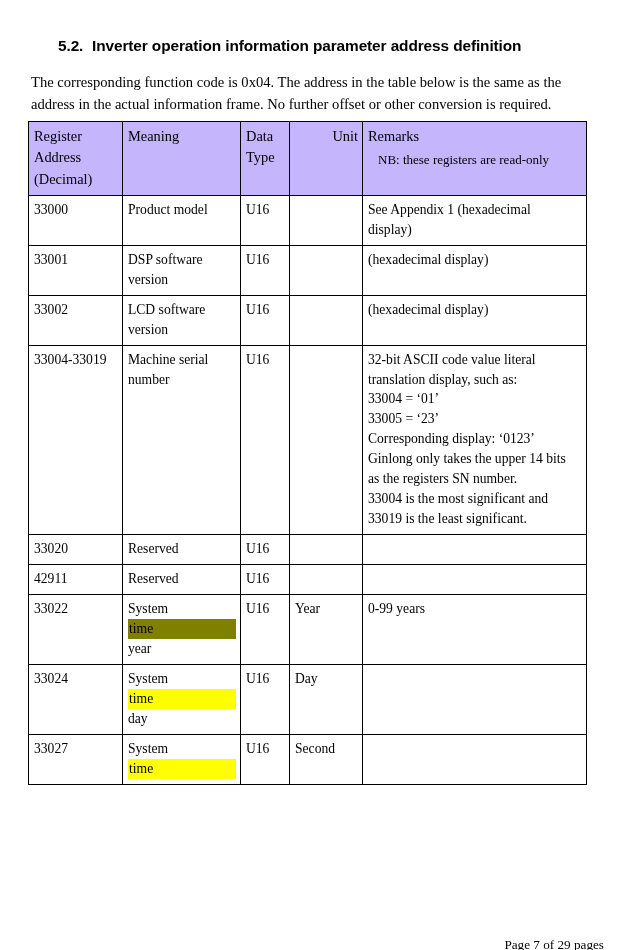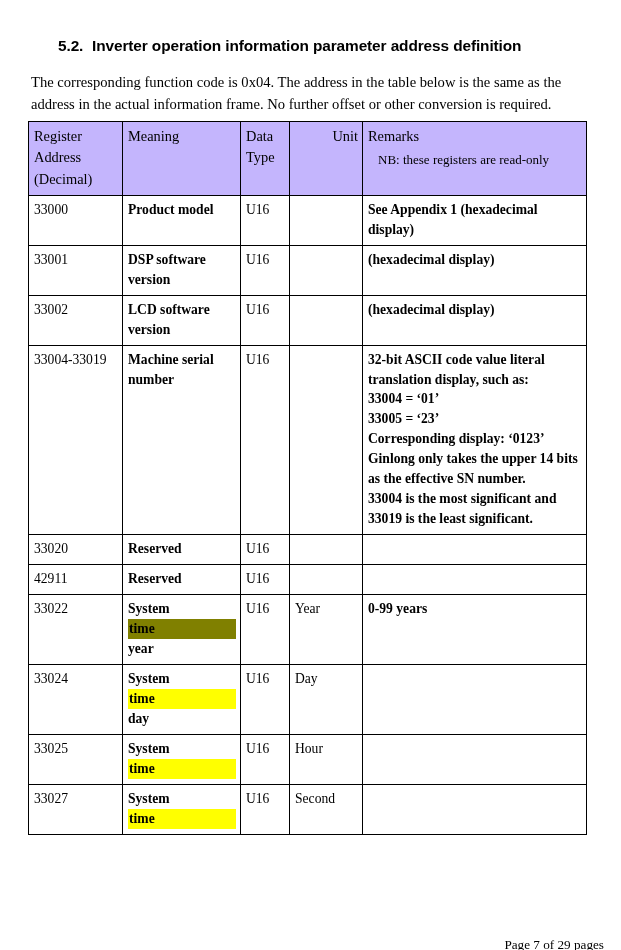--- a/index.html
+++ b/index.html
@@ -78,21 +78,21 @@
     margin-top: 3px;
     text-align: left;
     padding-left: 10px;
   }
   col.c-addr  { width: 94px; }
   col.c-mean  { width: 118px; }
   col.c-type  { width: 49px; }
   col.c-unit  { width: 73px; }
   col.c-rem   { width: 224px; }
 
-  .cell-lines span { display: block; font-weight: bold; }
+  .cell-lines span { display: block; }
   .hl {
     background: #ffff00;
     padding: 0 1px;
   }
   .hl-sel {
     background: #808000;
     color: #000000;
     padding: 0 1px;
   }
   .footer {
@@ -190,21 +190,21 @@
           </td>
           <td>U16</td>
           <td></td>
           <td class="cell-lines">
             <span>32-bit ASCII code value literal</span>
             <span>translation display, such as:</span>
             <span>33004 = ‘01’</span>
             <span>33005 = ‘23’</span>
             <span>Corresponding display: ‘0123’</span>
             <span>Ginlong only takes the upper 14 bits</span>
-            <span>as the effective SN number.</span>
+            <span>as the registers SN number.</span>
             <span>33004 is the most significant and</span>
             <span>33019 is the least significant.</span>
           </td>
         </tr>
         <tr>
           <td>33020</td>
           <td class="cell-lines">
             <span>Reserved</span>
           </td>
           <td>U16</td>
@@ -234,29 +234,20 @@
         <tr>
           <td>33024</td>
           <td class="cell-lines">
             <span>System <span class="hl">time</span> day</span>
           </td>
           <td>U16</td>
           <td>Day</td>
           <td class="cell-lines"></td>
         </tr>
         <tr>
-          <td>33025</td>
-          <td class="cell-lines">
-            <span>System <span class="hl">time</span></span>
-          </td>
-          <td>U16</td>
-          <td>Hour</td>
-          <td class="cell-lines"></td>
-        </tr>
-        <tr>
           <td>33027</td>
           <td class="cell-lines">
             <span>System <span class="hl">time</span></span>
           </td>
           <td>U16</td>
           <td>Second</td>
           <td class="cell-lines"></td>
         </tr>
       </tbody>
   </table>

